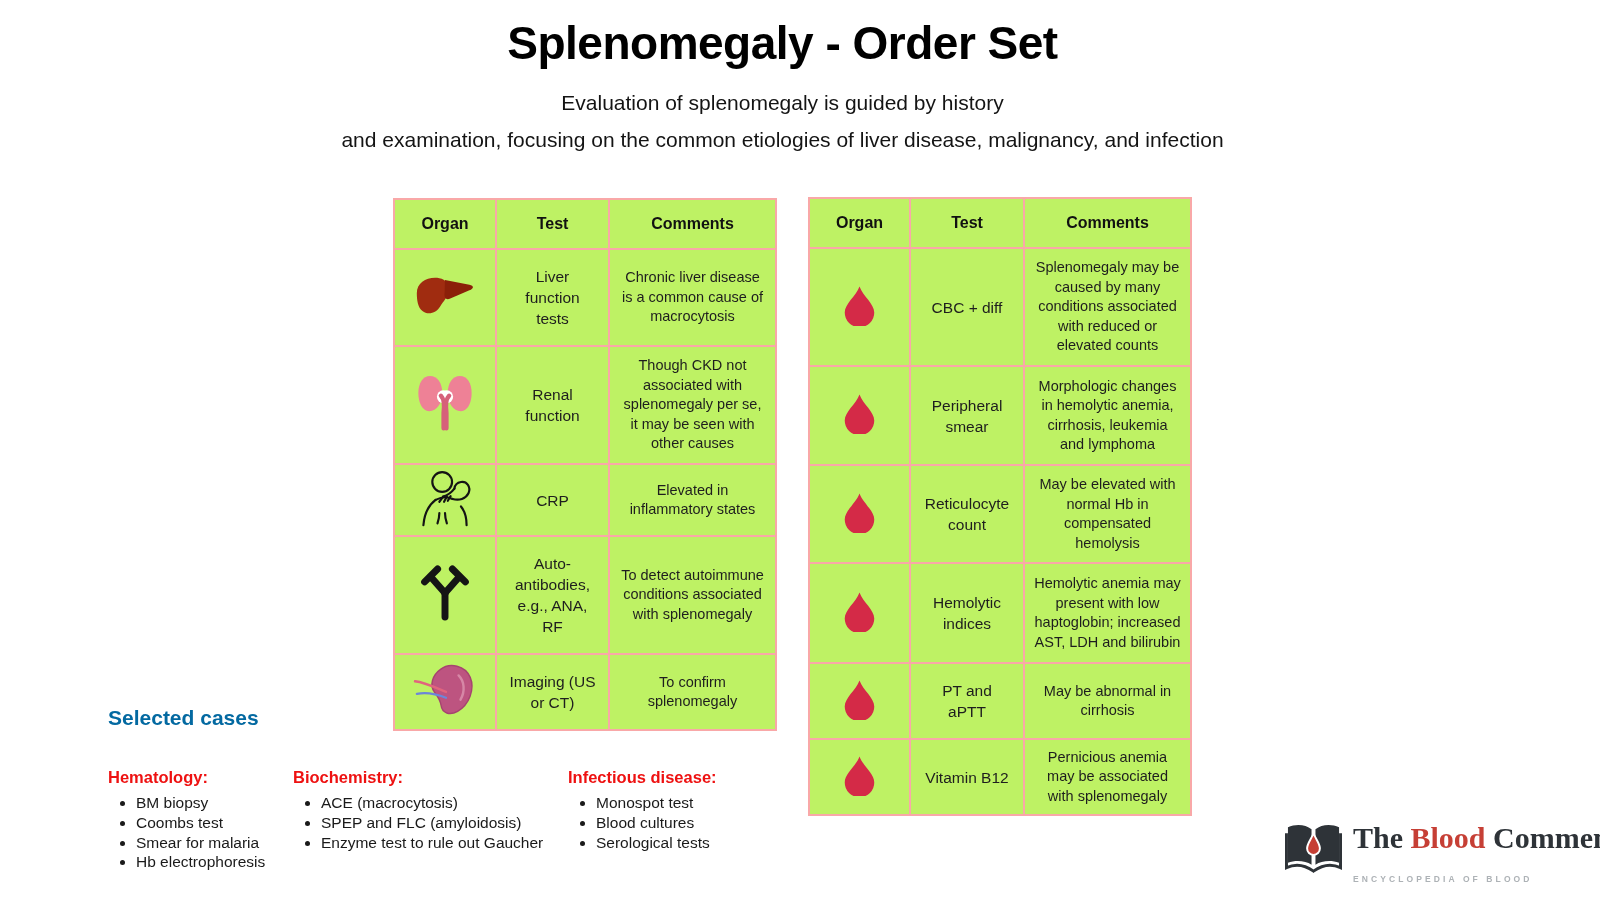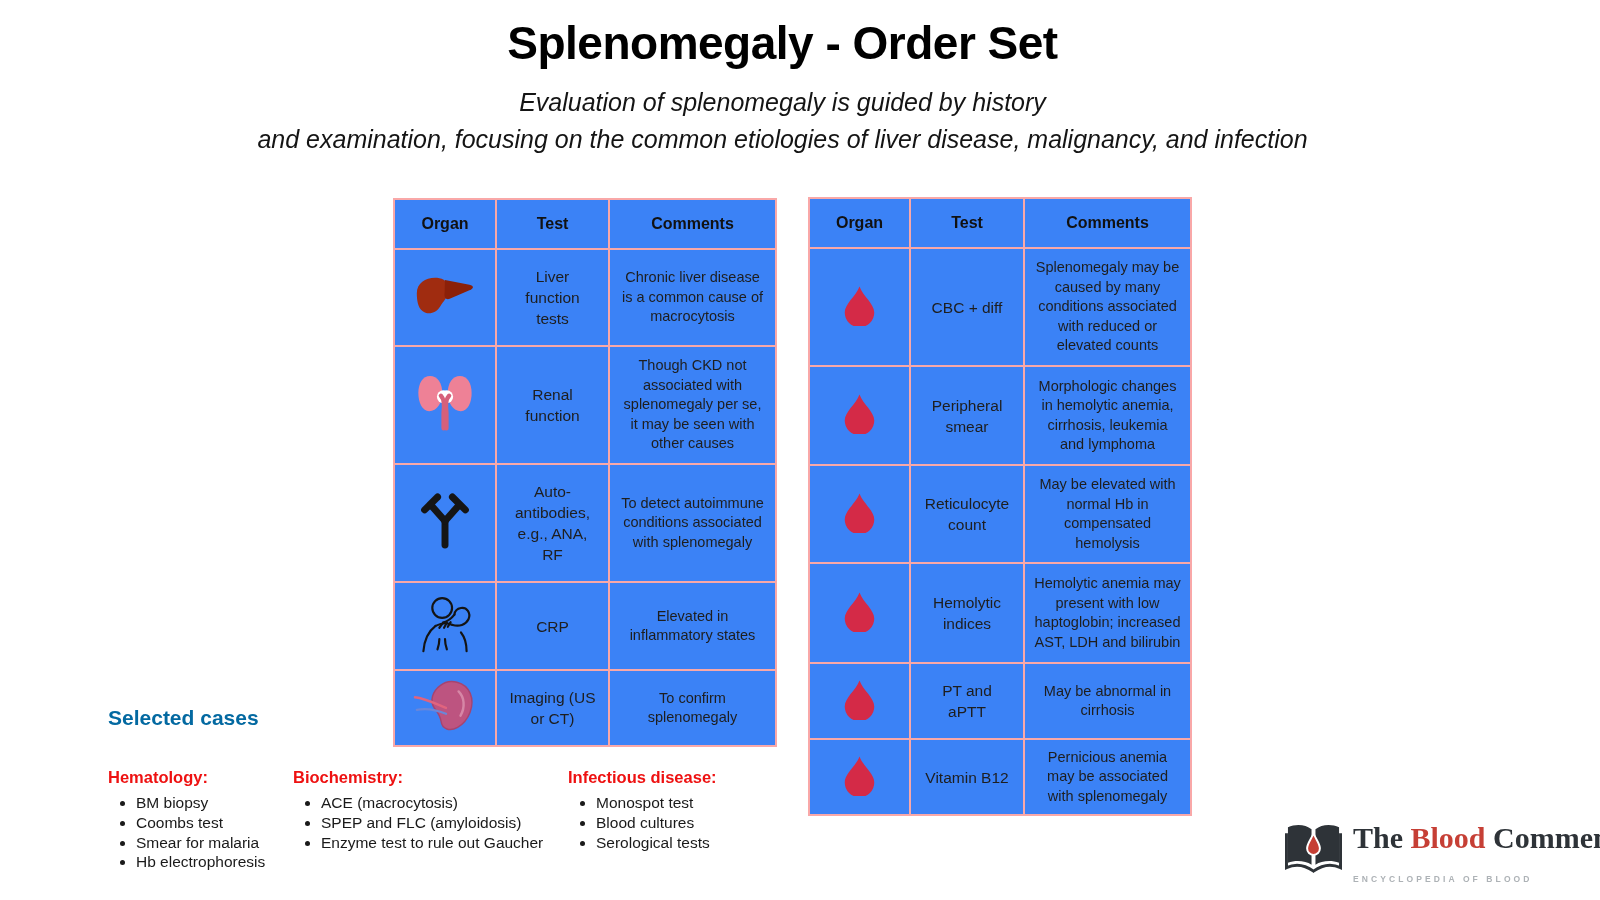--- a/index.html
+++ b/index.html
@@ -10,27 +10,27 @@
   }
   .stage{position:absolute;left:0;top:0;width:1600px;height:818px;background:#fff;}
 
   
   .header{position:absolute;left:0;top:0;width:1565px;text-align:center;}
   .page-title{
     margin:16px 0 0 0;font-size:46px;font-weight:800;color:#000;
     letter-spacing:-0.5px;
   }
   .page-subtitle{
-    margin-top:14px;font-style:italic;font-size:25px;color:#141414;
+    margin-top:14px;font-size:21px;color:#141414;
     line-height:37px;font-weight:500;
   }
 
   
   table.orders-table{
-    position:absolute;border-collapse:collapse;table-layout:fixed;background:#3b82f6;
+    position:absolute;border-collapse:collapse;table-layout:fixed;background:#bef264;
   }
   .orders-table th,.orders-table td{
     border:2px solid var(--table-border,#f9a8a8);
     text-align:center;vertical-align:middle;padding:4px 8px;color:#1e1e1e;
     overflow:hidden;
   }
   .orders-table th{font-size:16px;font-weight:700;color:#111;}
   .orders-table td.test-cell{font-size:15.5px;line-height:21px;padding:16px 11px;}
   .orders-table td.comments-cell{font-size:14.5px;line-height:19.5px;padding:6px 9px;}
   .orders-table td.organ-cell .icon{display:inline-block;line-height:0;}
@@ -127,50 +127,50 @@
           <td class="organ-cell"><span class="icon"><svg width="56" height="62" viewBox="0 0 62 66">
                 <path d="M28 22 C28 33 22 42 13.5 42 C5.5 42 1.5 32 1.5 22 C1.5 11 6.5 3 14.5 3 C22.5 3 28 11 28 22 Z" fill="#ee8196"></path>
                 <path d="M34 22 C34 33 40 42 48.5 42 C56.5 42 60.5 32 60.5 22 C60.5 11 55.5 3 47.5 3 C39.5 3 34 11 34 22 Z" fill="#ee8196"></path>
                 <circle cx="29" cy="26" r="7" fill="#ffffff"></circle>
                 <circle cx="33" cy="26" r="7" fill="#ffffff"></circle>
                 <path d="M26.5 25 C30.5 29 30.5 36 29.5 44 L29.5 61" fill="none" stroke="#d6607a" stroke-width="5" stroke-linecap="round"></path>
                 <path d="M35.5 25 C31.5 29 31.5 36 32.5 44 L32.5 61" fill="none" stroke="#d6607a" stroke-width="5" stroke-linecap="round"></path>
               </svg></span></td>
           <td class="test-cell">Renal function</td>
           <td class="comments-cell">Though CKD not associated with splenomegaly per se, it may be seen with other causes</td>
-        </tr>
-        <tr>
-          <td class="organ-cell"><span class="icon"><svg width="50" height="58" viewBox="0 0 54 62">
-                <g stroke="#151515" stroke-width="7.5" stroke-linecap="round" fill="none">
-                  <path d="M27 31 L27 57"></path>
-                  <path d="M27 31 L11.5 13.5"></path>
-                  <path d="M5 19 L19 5"></path>
-                  <path d="M27 31 L42.5 13.5"></path>
-                  <path d="M35 5 L49 19"></path>
-                </g>
-              </svg></span></td>
-          <td class="test-cell">Auto-antibodies, e.g., ANA, RF</td>
-          <td class="comments-cell">To detect autoimmune conditions associated with splenomegaly</td>
         </tr>
         <tr>
           <td class="organ-cell"><span class="icon"><svg width="62" height="58" viewBox="0 0 66 60">
                 <g fill="none" stroke="#141414" stroke-width="2.3" stroke-linecap="round" stroke-linejoin="round">
                   <circle cx="30" cy="13" r="10.5"></circle>
                   <path d="M10 59 C11 47 15 38 23 32"></path>
                   <path d="M56 59 C56 50 54 44 50 39"></path>
                   <path d="M23 32 C30 28.5 36 28.5 41 31"></path>
                   <path d="M41 31 C48 33 55 31 58 25 C61 18 56 12 50 13 C46 13.6 43.5 16 43 20"></path>
                   <path d="M43 20 C40 24 36 27 31 28.5"></path>
                   <path d="M31 28.5 L27 34 M35 28.5 L32 34 M39 28 L36 33"></path>
                   <path d="M27 46 C27 50 26 54 25 57"></path>
                   <path d="M33 46 C33 50 34 54 35 57"></path>
                 </g>
               </svg></span></td>
           <td class="test-cell">CRP</td>
           <td class="comments-cell">Elevated in inflammatory states</td>
+        </tr>
+        <tr>
+          <td class="organ-cell"><span class="icon"><svg width="50" height="58" viewBox="0 0 54 62">
+                <g stroke="#151515" stroke-width="7.5" stroke-linecap="round" fill="none">
+                  <path d="M27 31 L27 57"></path>
+                  <path d="M27 31 L11.5 13.5"></path>
+                  <path d="M5 19 L19 5"></path>
+                  <path d="M27 31 L42.5 13.5"></path>
+                  <path d="M35 5 L49 19"></path>
+                </g>
+              </svg></span></td>
+          <td class="test-cell">Auto-antibodies, e.g., ANA, RF</td>
+          <td class="comments-cell">To detect autoimmune conditions associated with splenomegaly</td>
         </tr>
         <tr>
           <td class="organ-cell"><span class="icon"><svg width="64" height="58" viewBox="0 0 66 58">
                 <path d="M28 8 C38 0 54 4 59 16 C64 28 58 44 46 51 C38 55.5 30 53 29 45 C28.2 39 25 35 22 31 C17 24 20 14 28 8 Z" fill="#bd5480" stroke="#a64470" stroke-width="1.5"></path>
                 <path d="M47 14 C53 20 54 30 49 39" stroke="#d687a6" stroke-width="2.5" fill="none" stroke-linecap="round"></path>
                 <path d="M2 20 C12 21 22 26 34 31" stroke="#e1647e" stroke-width="2.4" fill="none" stroke-linecap="round"></path>
                 <path d="M4 33 C14 31 24 33 34 37" stroke="#6c86d8" stroke-width="2.4" fill="none" stroke-linecap="round"></path>
               </svg></span></td>
           <td class="test-cell">Imaging (US or CT)</td>
           <td class="comments-cell">To confirm splenomegaly</td>

